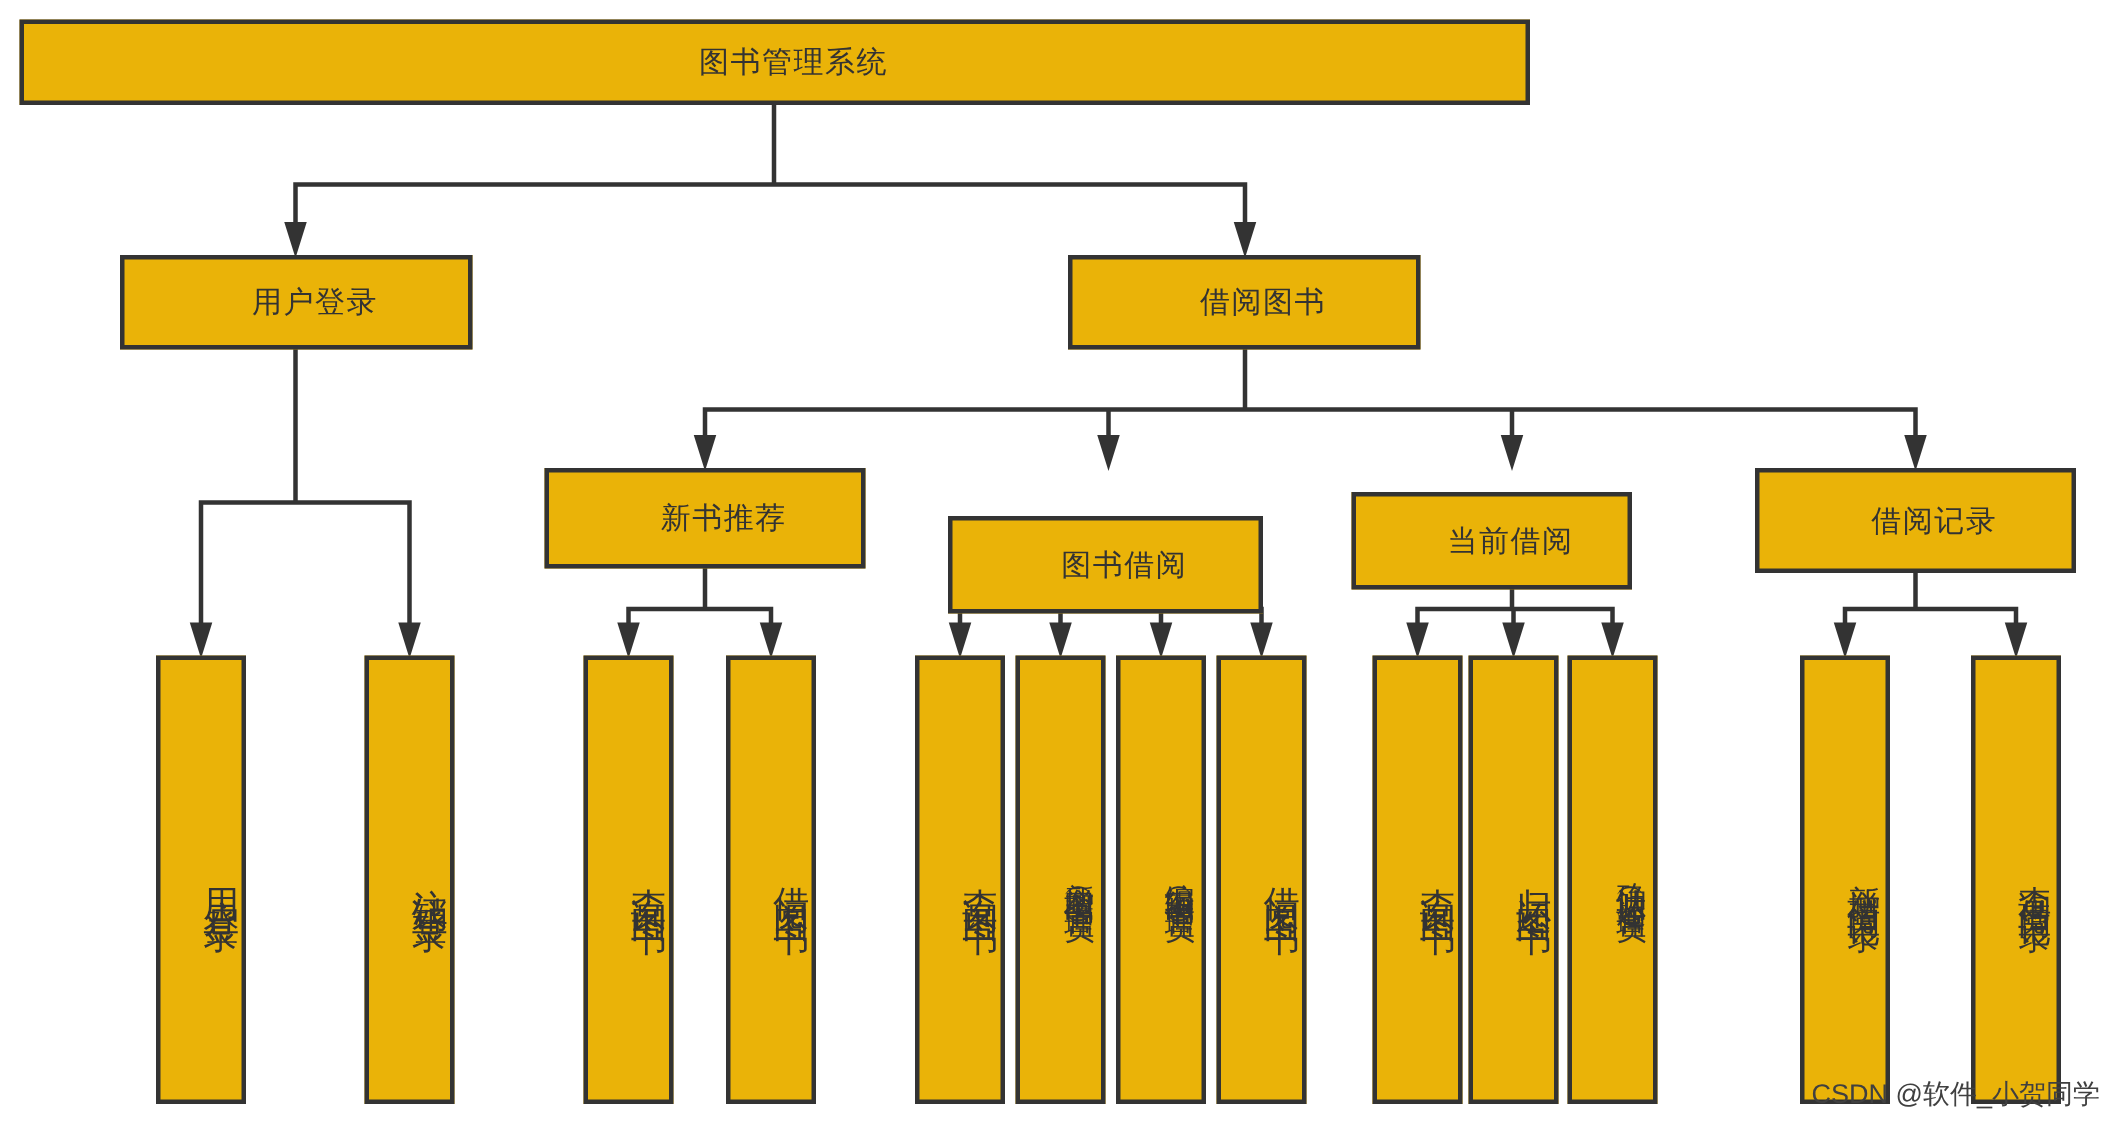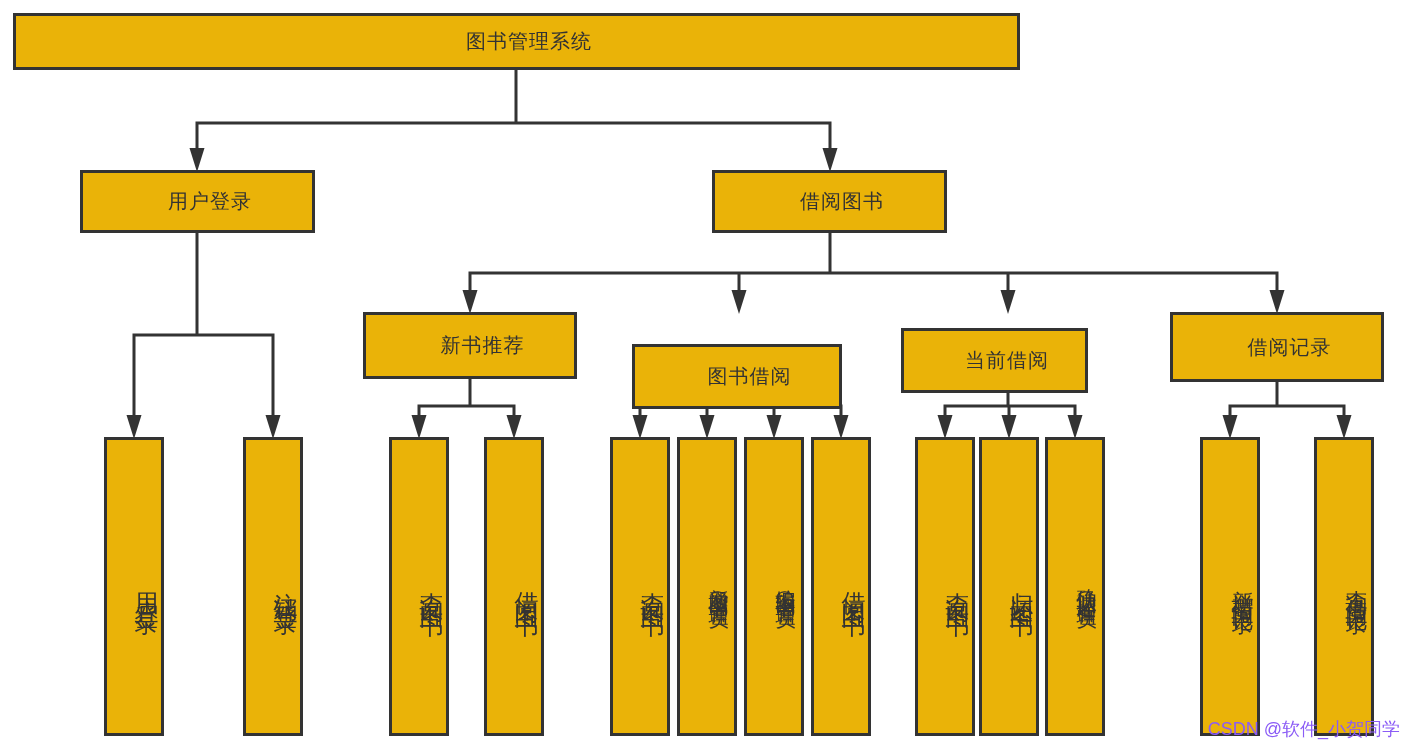--- a/index.html
+++ b/index.html
@@ -36,21 +36,21 @@
     white-space: nowrap;
   }
   .leaf-short .vtext { font-size: 24px; letter-spacing: 7px; }
   .leaf-mid   .vtext { font-size: 22px; letter-spacing: 5px; }
   .leaf-long  .vtext { font-size: 20px; letter-spacing: 3px; }
   .watermark {
     position: absolute;
     right: 5px;
     bottom: 6px;
     font-size: 18px;
-    color: #8b5cf6;
+    color: #404040;
     z-index: 3;
     white-space: nowrap;
   }
 </style>
 </head>
 <body>
 
 <div class="stage">
 
   <svg class="wires" viewBox="0 0 1405 747" xmlns="http://www.w3.org/2000/svg">

